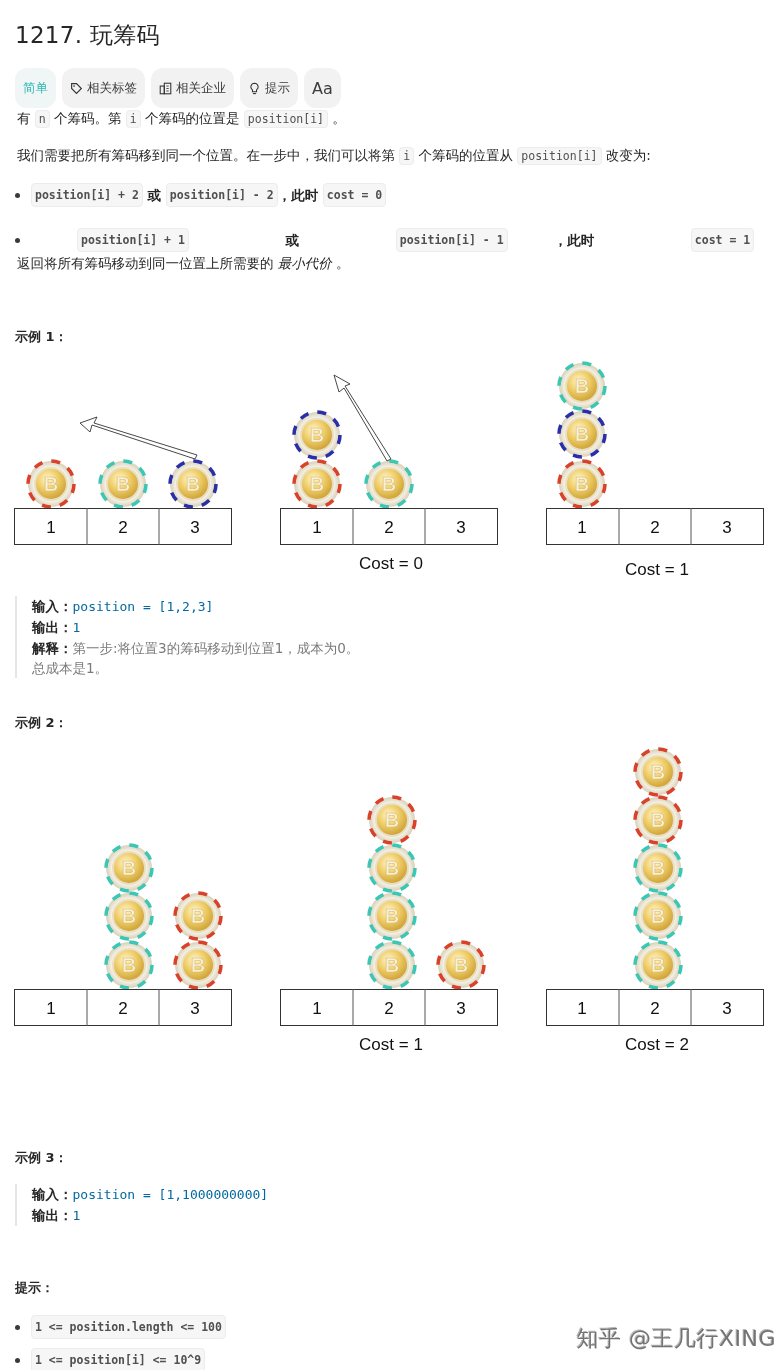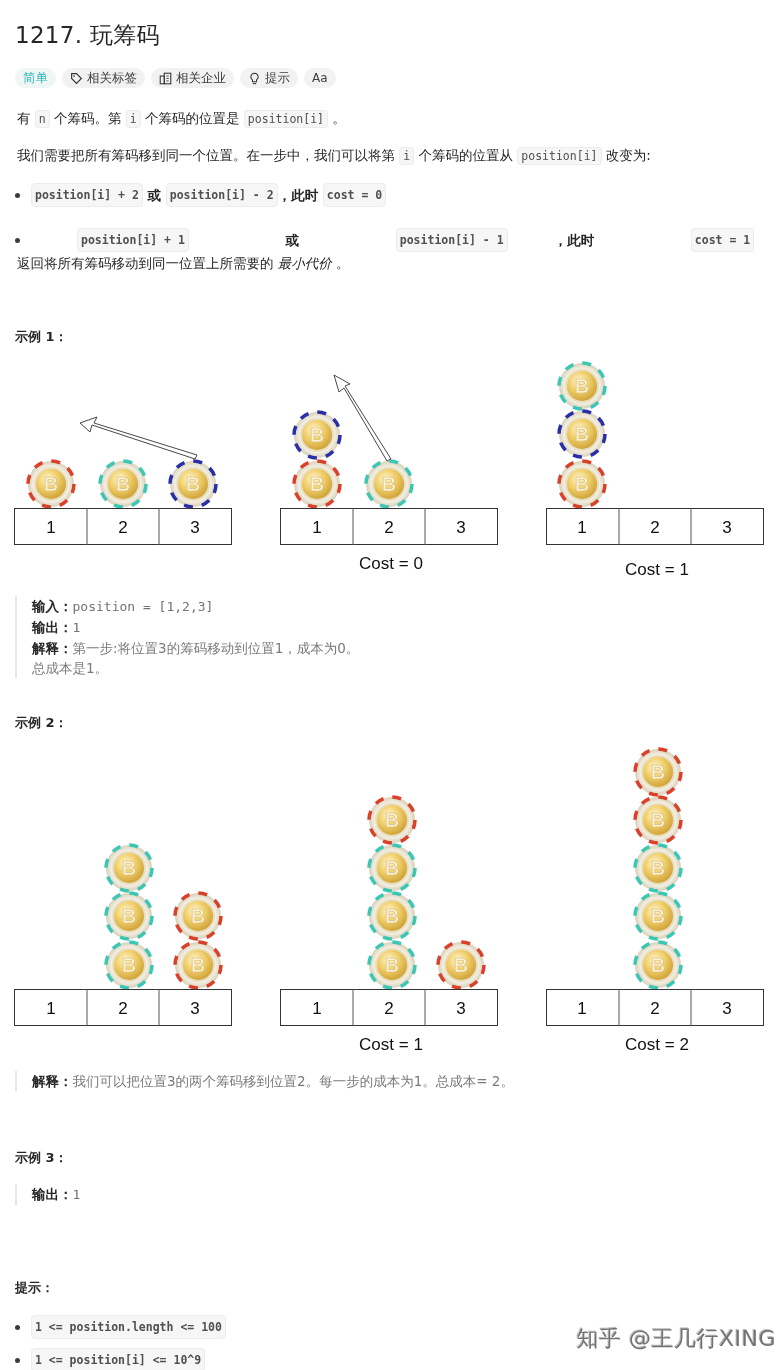--- a/index.html
+++ b/index.html
@@ -2,39 +2,39 @@
 <html><head>
 <meta charset="utf-8">
 <style>
   * { box-sizing: border-box; margin: 0; padding: 0; }
   html, body { width: 784px; height: 1370px; background: #ffffff; overflow: hidden; }
   body { font-family: "DejaVu Sans", "Liberation Sans", sans-serif; color: #262626; position: relative; }
 
   .title { position: absolute; left: 15px; top: 20px; font-size: 23px; font-weight: normal; color: #262626; letter-spacing: 0.3px; }
 
   .tags { position: absolute; left: 15px; top: 68px; display: flex; gap: 6px; }
-  .tag { height: 20px; padding: 0 8px; border-radius: 12px; background: #f2f2f2; font-size: 12.5px; color: #3c3c3c; display: flex; align-items: center; gap: 4px; white-space: nowrap; }
+  .tag { height: 40px; padding: 0 8px; border-radius: 12px; background: #f2f2f2; font-size: 12.5px; color: #3c3c3c; display: flex; align-items: center; gap: 4px; white-space: nowrap; }
   .tag.easy { color: #2db7b5; background: #f0f6f6; }
   .tag svg { width: 13px; height: 13px; }
 
   .p { position: absolute; left: 9px; font-size: 13.5px; color: #262626; line-height: 20px; white-space: nowrap; margin-left: 8px; }
   code, .code { font-family: "DejaVu Sans Mono", "Liberation Mono", monospace; font-size: 11.5px; color: #505050; background: #f6f6f6; border: 1px solid #ececec; border-radius: 4px; padding: 1px 3px; }
   .bullet { position: absolute; left: 15px; font-size: 13.5px; white-space: nowrap; line-height: 20px; display: flex; align-items: center; font-weight: bold; }
   .dot { width: 5px; height: 5px; border-radius: 50%; background: #3a3a3a; margin-right: 11px; display: inline-block; }
   em { font-style: italic; }
 
   .h3 { position: absolute; left: 15px; font-size: 13px; font-weight: bold; color: #262626; }
 
   .figure { position: absolute; left: 0; width: 784px; }
   .figure svg { display: block; }
 
   .example { position: absolute; left: 15px; border-left: 2px solid #e6e6e6; padding-left: 15px; font-size: 13.5px; line-height: 20px; color: #7a7a7a; }
   .example .row { white-space: nowrap; }
   .example b { color: #262626; font-weight: bold; }
-  .example .mono { font-family: "DejaVu Sans Mono", "Liberation Mono", monospace; font-size: 13px; color: #737373; margin-top: 42px; }
+  .example .mono { font-family: "DejaVu Sans Mono", "Liberation Mono", monospace; font-size: 13px; color: #0369a1; margin-top: 42px; }
 
   .watermark { position: absolute; right: 8px; bottom: 16px; font-size: 22px; color: #737373; letter-spacing: 0.5px; text-shadow: 1px 1px 0 #ffffff, -1px -1px 0 #b8b8b8; }
 </style>
 </head>
 <body>
 
 <div class="title">1217. 玩筹码</div>
 
 <div class="tags">
   <div class="tag easy">
@@ -58,21 +58,21 @@
     <span>相关企业</span>
   </div>
   <div class="tag">
     <svg viewBox="0 0 16 16">
         <path d="M8 1.5a4.5 4.5 0 0 0-2.5 8.2V12h5V9.7A4.5 4.5 0 0 0 8 1.5z" fill="none" stroke="#333" stroke-width="1.3"></path>
         <line x1="6" y1="14.3" x2="10" y2="14.3" stroke="#333" stroke-width="1.3"></line>
       </svg>
     <span>提示</span>
   </div>
   <div class="tag">
-    <span style="font-size:12px;">Aa</span>
+    <span style="font-size:16px;">Aa</span>
   </div>
 </div>
 
 <div class="p" style="top:108px;">
   <span>有</span>
   <code>n</code>
   <span>个筹码。第</span>
   <code>i</code>
   <span>个筹码的位置是</span>
   <code>position[i]</code>
@@ -239,26 +239,26 @@
       <line x1="691" y1="989" x2="691" y2="1026" stroke="#555"></line>
       <text x="582" y="1014" text-anchor="middle" font-size="17" fill="#111">1</text>
       <text x="655" y="1014" text-anchor="middle" font-size="17" fill="#111">2</text>
       <text x="727" y="1014" text-anchor="middle" font-size="17" fill="#111">3</text>
       <text x="657" y="1050" text-anchor="middle" font-size="17" fill="#111">Cost = 2</text>
     </g>
   </svg>
 </div>
 
 <div class="example" style="top:1071px;">
-  <div class="row"><b>解释：</b><span>我们可以把位置3的两个筹码移到位置2。每一步的成本为1。总成本= 2。</span></div>
 </div>
 
 <div class="h3" style="top:1149px;">示例 3：</div>
 
 <div class="example" style="top:1184px;">
+  <div class="row"><b>输入：</b><span class="mono">position = [1,1000000000]</span></div>
   <div class="row"><b>输出：</b><span class="mono">1</span></div>
 </div>
 
 <div class="h3" style="top:1279px;">提示：</div>
 
 <div class="bullet" style="top:1315px;">
   <span class="dot"></span>
   <code>1 &lt;= position.length &lt;= 100</code>
 </div>
 <div class="bullet" style="top:1348px;">

